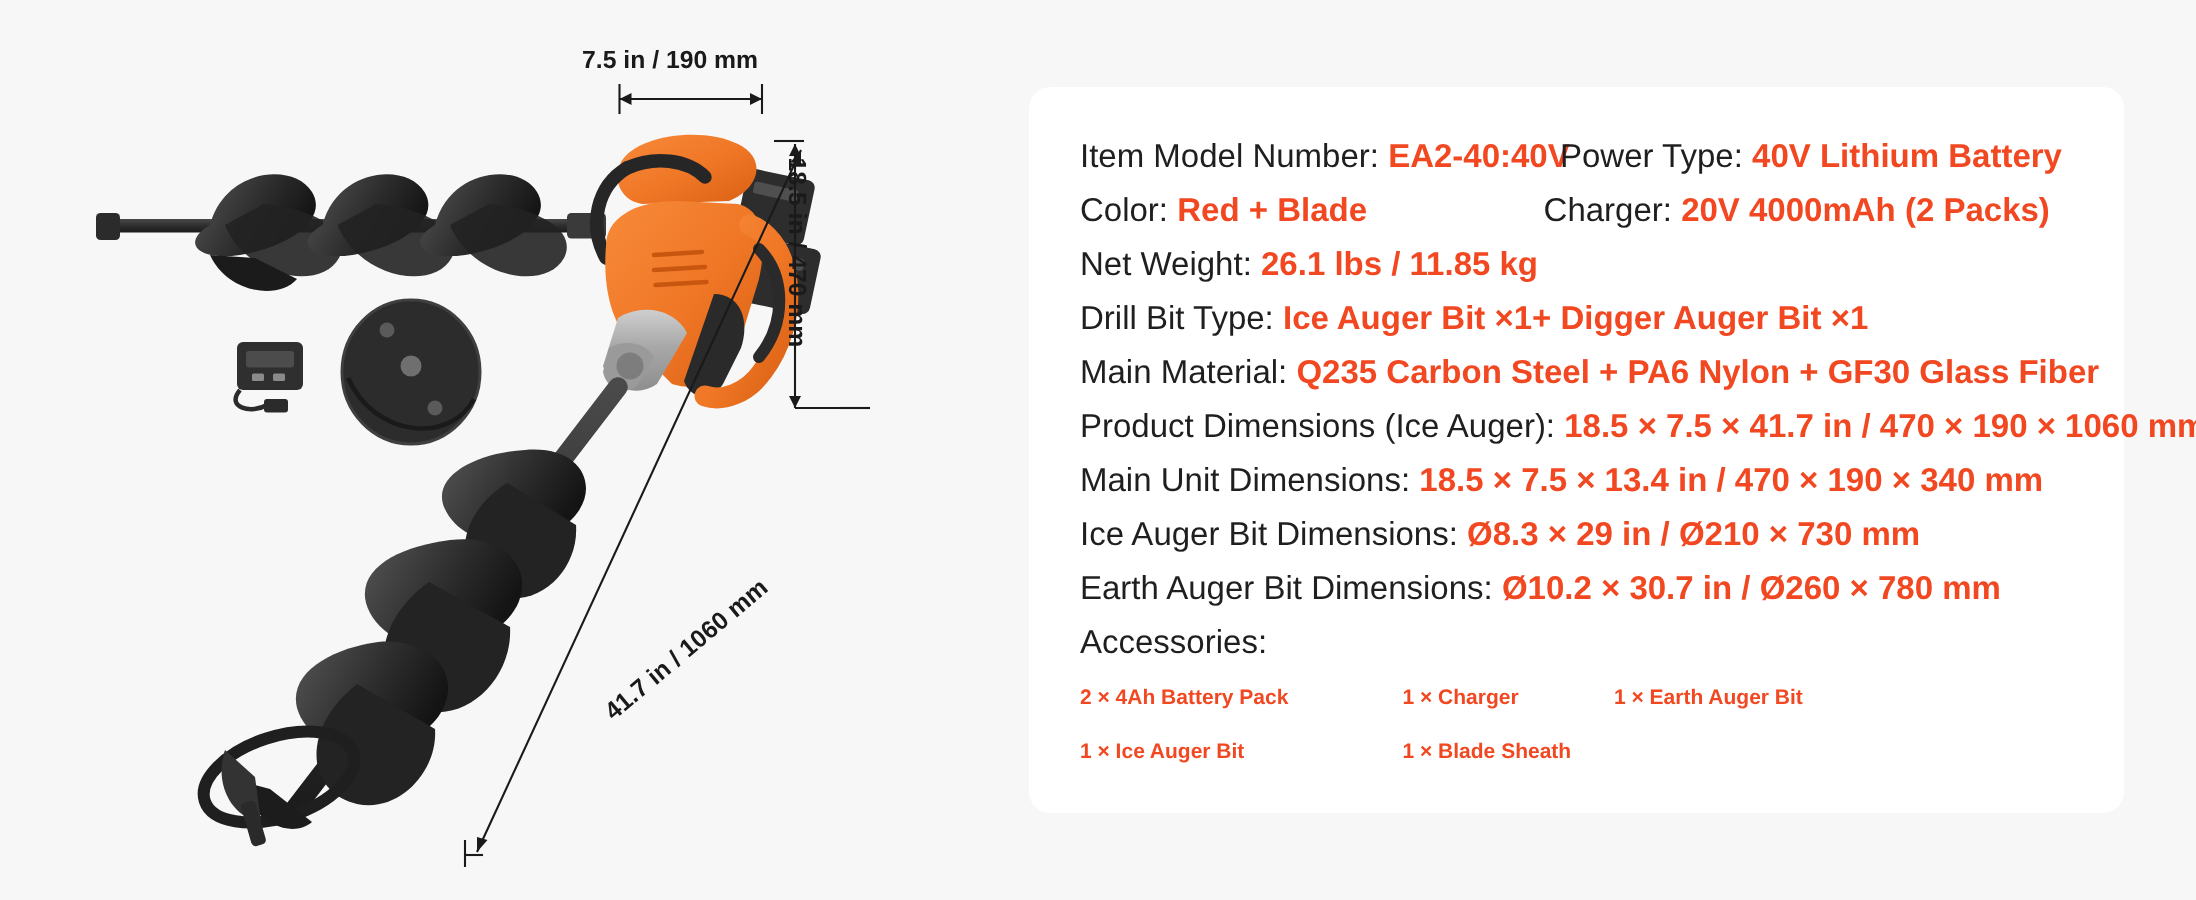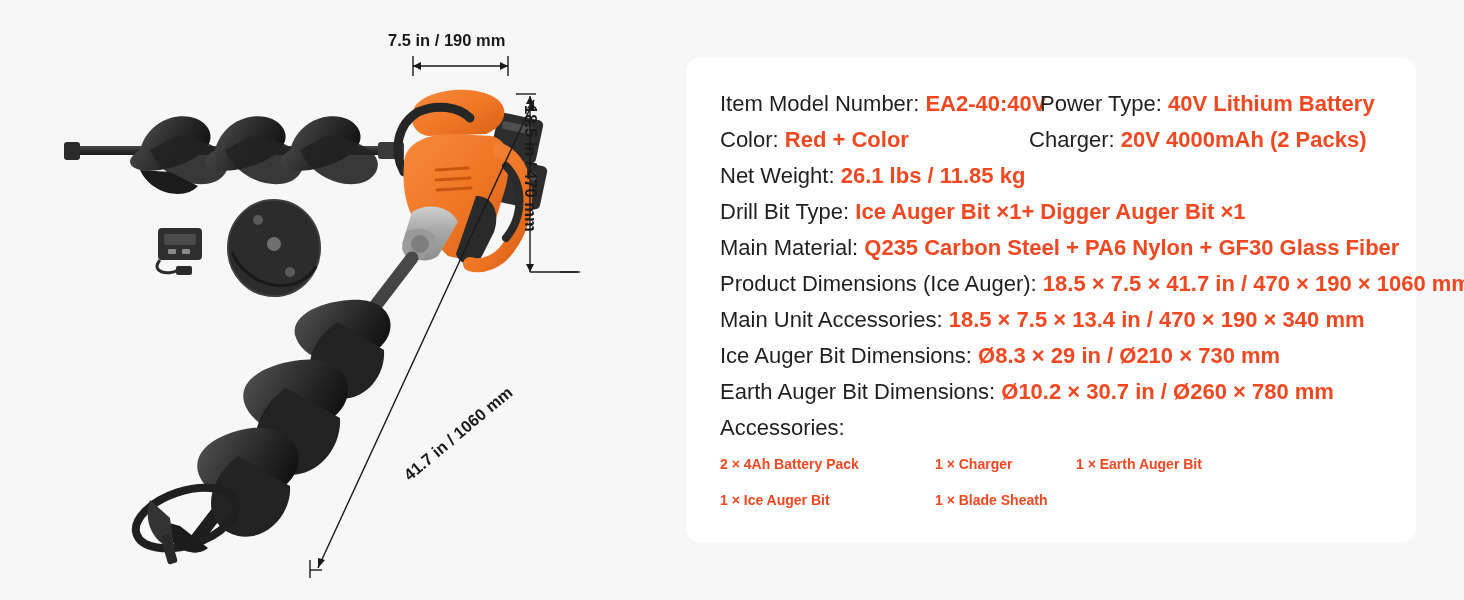--- a/index.html
+++ b/index.html
@@ -225,21 +225,21 @@
         </div>
         <div class="col-b">
           <span class="lbl">Power Type:</span>
           <span class="val">40V Lithium Battery</span>
         </div>
       </div>
 
       <div class="spec-line two-col">
         <div class="col-a">
           <span class="lbl">Color:</span>
-          <span class="val">Red + Color</span>
+          <span class="val">Red + Blade</span>
         </div>
         <div class="col-b">
           <span class="lbl">Charger:</span>
           <span class="val">20V 4000mAh (2 Packs)</span>
         </div>
       </div>
 
       <div class="spec-line">
         <span class="lbl">Net Weight:</span>
         <span class="val">26.1 lbs / 11.85 kg</span>
@@ -254,21 +254,21 @@
         <span class="lbl">Main Material:</span>
         <span class="val">Q235 Carbon Steel + PA6 Nylon + GF30 Glass Fiber</span>
       </div>
 
       <div class="spec-line">
         <span class="lbl">Product Dimensions (Ice Auger):</span>
         <span class="val">18.5 × 7.5 × 41.7 in / 470 × 190 × 1060 mm</span>
       </div>
 
       <div class="spec-line">
-        <span class="lbl">Main Unit Accessories:</span>
+        <span class="lbl">Main Unit Dimensions:</span>
         <span class="val">18.5 × 7.5 × 13.4 in / 470 × 190 × 340 mm</span>
       </div>
 
       <div class="spec-line">
         <span class="lbl">Ice Auger Bit Dimensions:</span>
         <span class="val">Ø8.3 × 29 in / Ø210 × 730 mm</span>
       </div>
 
       <div class="spec-line">
         <span class="lbl">Earth Auger Bit Dimensions:</span>

